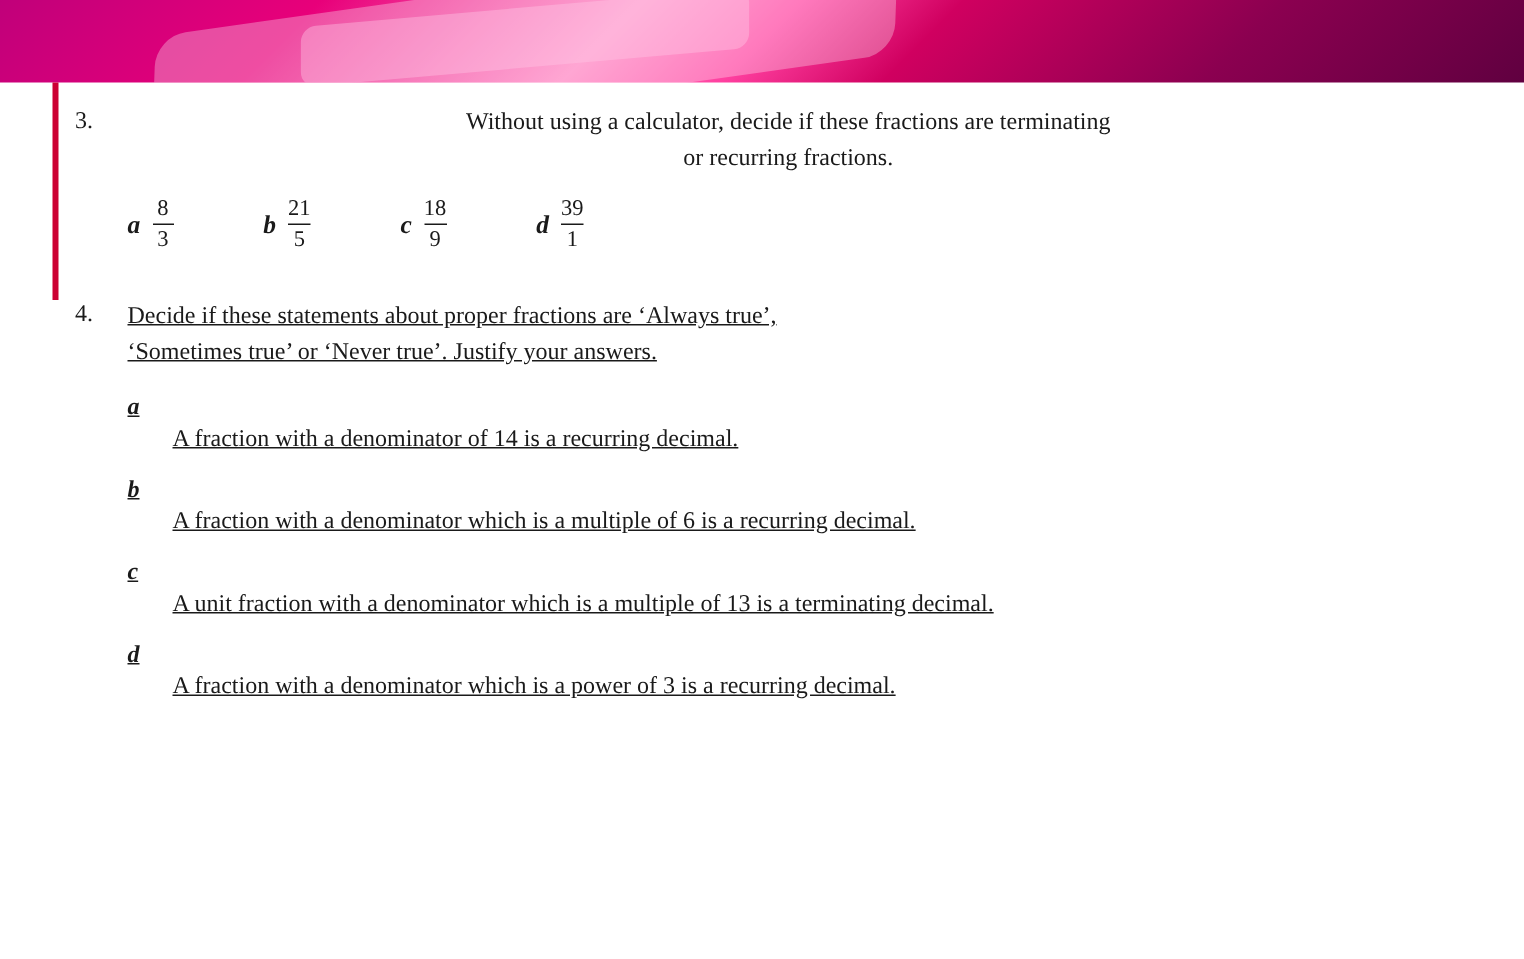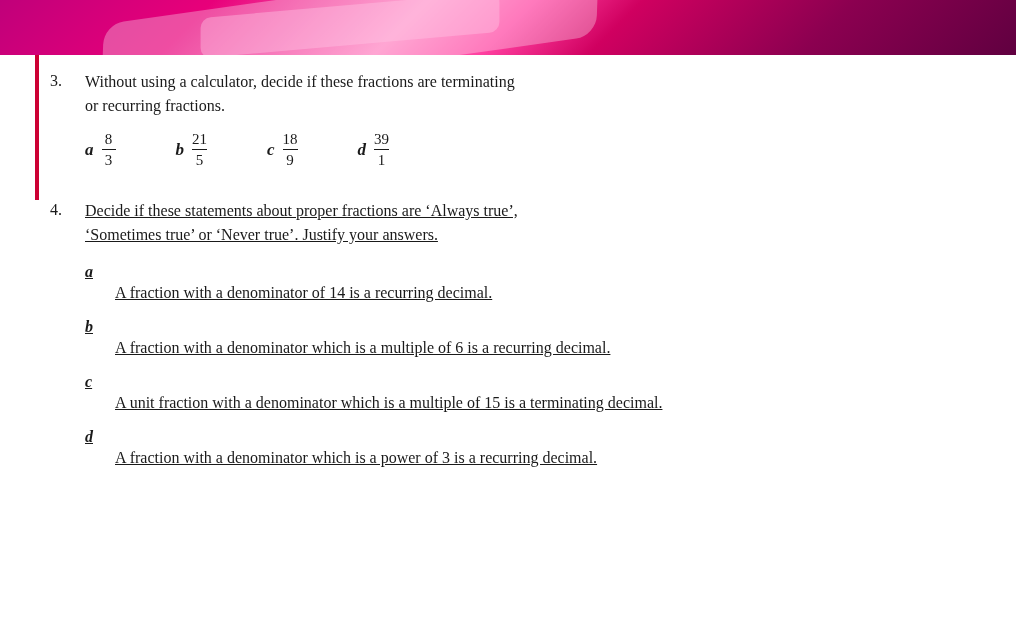--- a/index.html
+++ b/index.html
@@ -83,20 +83,21 @@
 
     .question-number {
       font-size: 16px;
       color: #1a1a1a;
       min-width: 35px;
       padding-top: 2px;
     }
 
     .question-body {
       flex: 1;
+      text-align: center;
     }
 
     .question-text {
       font-size: 16px;
       line-height: 1.5;
       margin-bottom: 12px;
     }
 
     
     .fractions-row {
@@ -258,21 +259,21 @@
           <span class="sub-text">A fraction with a denominator of 14 is a recurring decimal.</span>
         </div>
 
         <div class="sub-question">
           <span class="sub-label">b</span>
           <span class="sub-text">A fraction with a denominator which is a multiple of 6 is a recurring decimal.</span>
         </div>
 
         <div class="sub-question">
           <span class="sub-label">c</span>
-          <span class="sub-text">A unit fraction with a denominator which is a multiple of 15 is a terminating decimal.</span>
+          <span class="sub-text">A unit fraction with a denominator which is a multiple of 13 is a terminating decimal.</span>
         </div>
 
         <div class="sub-question">
           <span class="sub-label">d</span>
           <span class="sub-text">A fraction with a denominator which is a power of 3 is a recurring decimal.</span>
         </div>
       </div>
     </div>
   </div>
 

